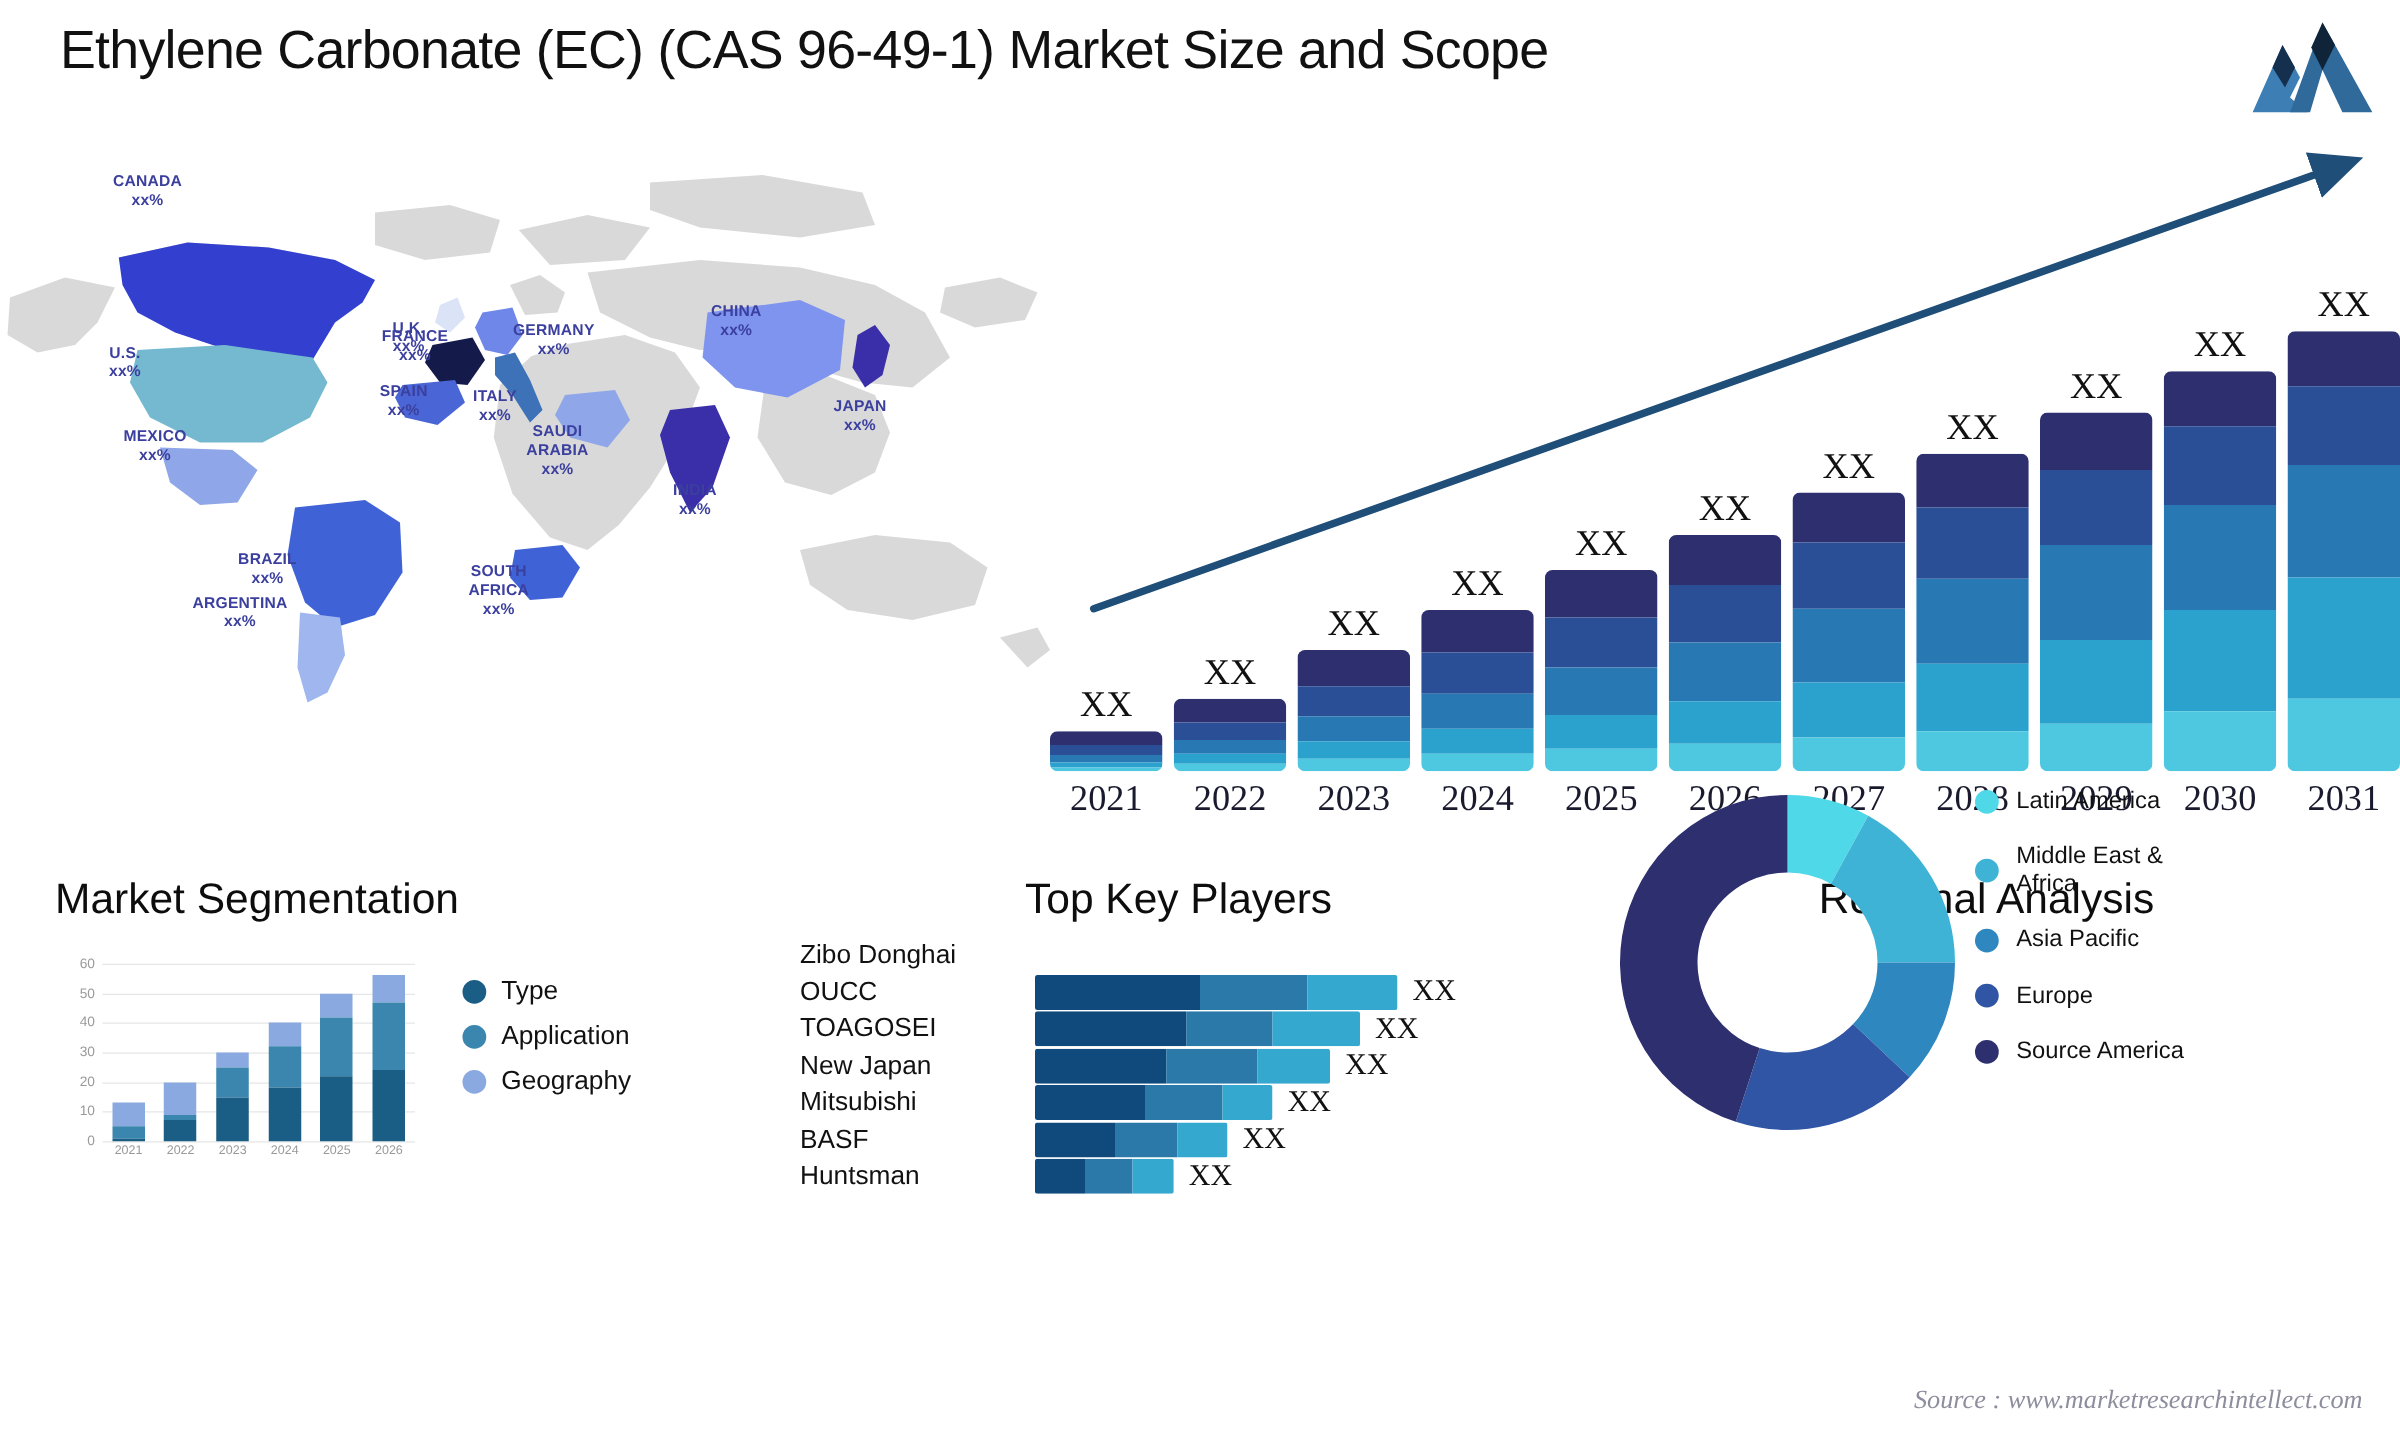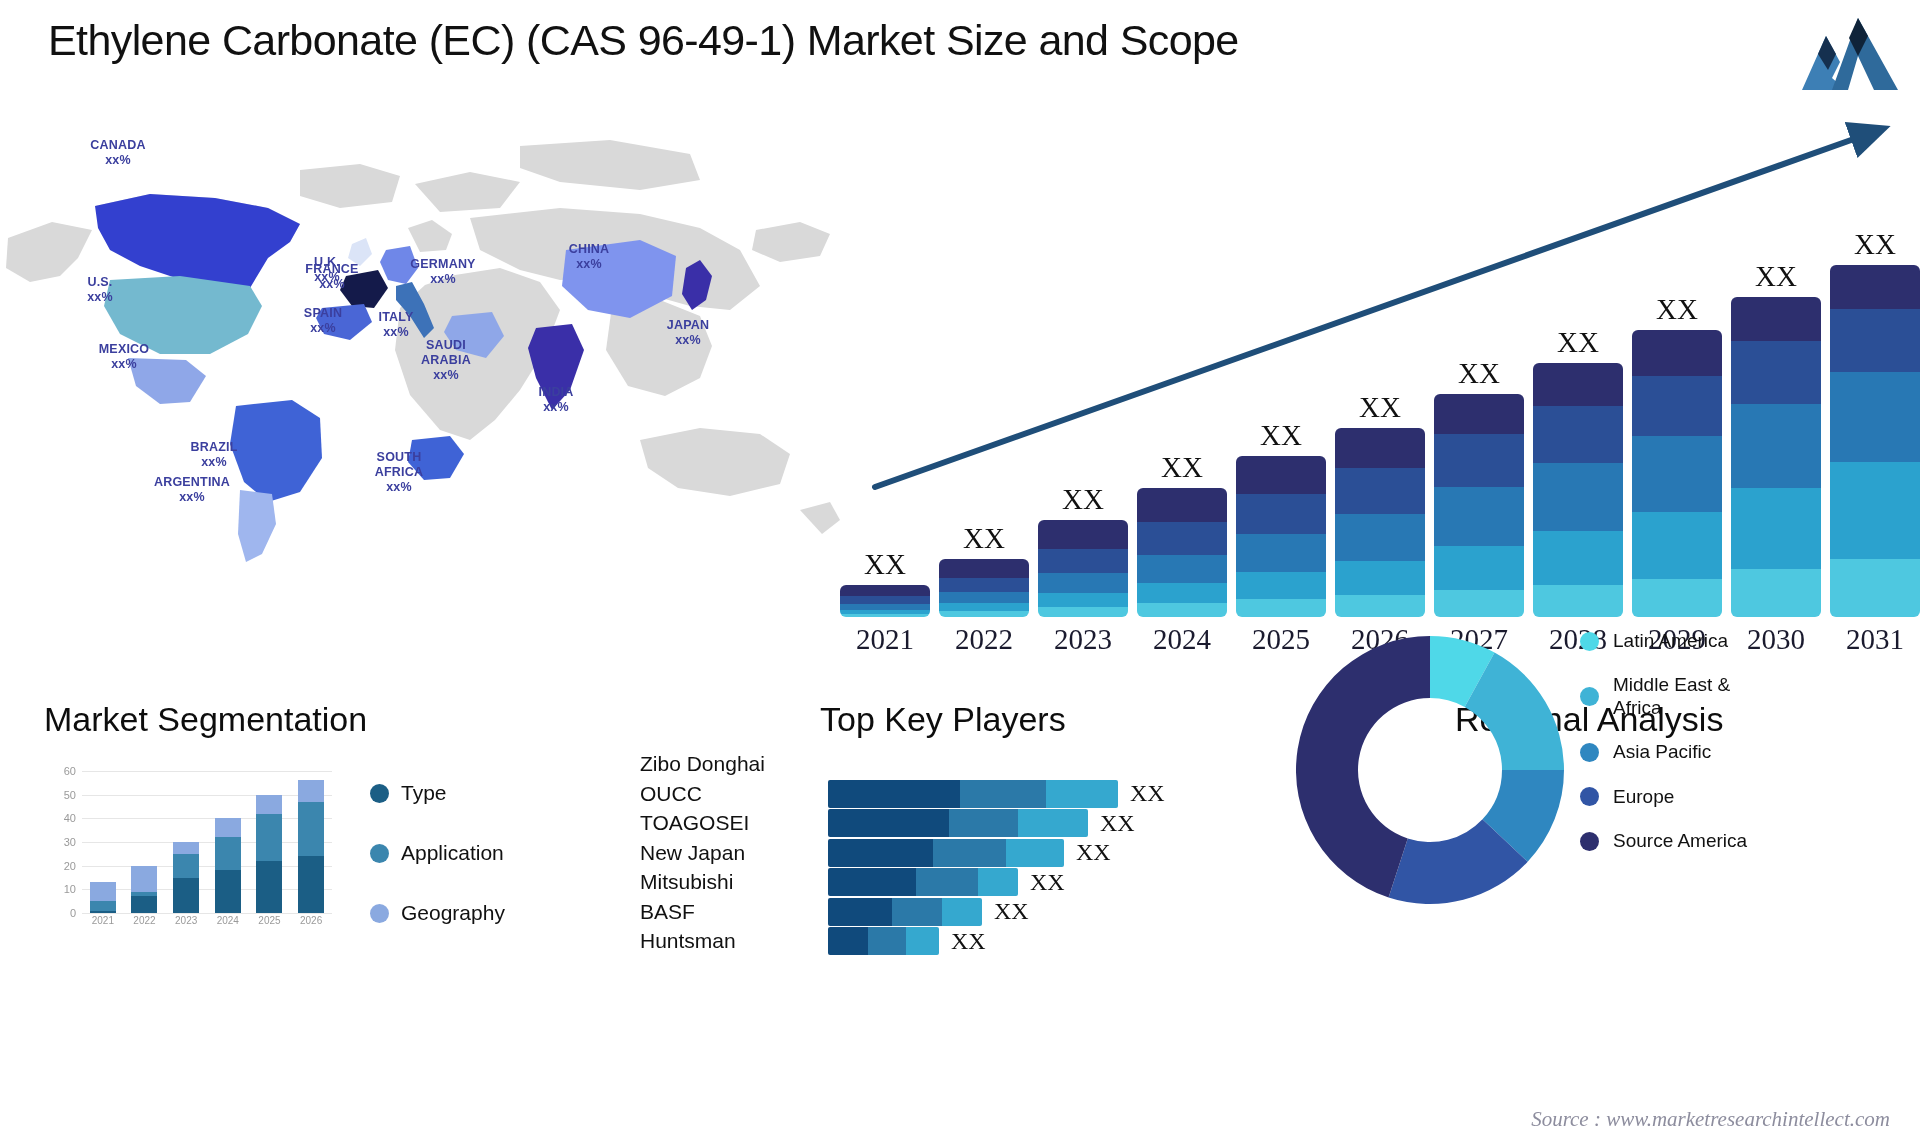--- a/index.html
+++ b/index.html
@@ -82,21 +82,21 @@
     position: absolute; left: 42px; top: 16px; width: 250px; height: 142px;
     display: flex; align-items: flex-end; justify-content: space-around;
   }
   .segbar-wrap { width: 26px; display: flex; flex-direction: column-reverse; }
   .segseg { width: 100%; }
   #seg-xlabels {
     position: absolute; left: 42px; top: 160px; width: 250px;
     display: flex; justify-content: space-around;
   }
   .seg-xlabel { width: 26px; text-align: center; font-size: 10px; color: #9a9a9a; }
-  #seg-legend { position: absolute; left: 330px; top: 26px; display: flex; flex-direction: column; gap: 36px; }
+  #seg-legend { position: absolute; left: 330px; top: 26px; display: flex; flex-direction: column; gap: 12px; }
   .seg-leg-item { display: flex; align-items: center; gap: 12px; }
   .seg-dot { width: 19px; height: 19px; border-radius: 50%; flex: none; }
   .seg-leg-label { font-size: 21px; color: #111; }
 
   
   #players-panel { position: absolute; left: 640px; top: 750px; width: 700px; height: 170px; }
   .player-row { position: absolute; left: 0; width: 700px; height: 28px; display: flex; align-items: center; }
   .player-name {
     width: 180px; text-align: left; font-size: 21px; color: #111;
     padding-right: 8px; white-space: nowrap;

